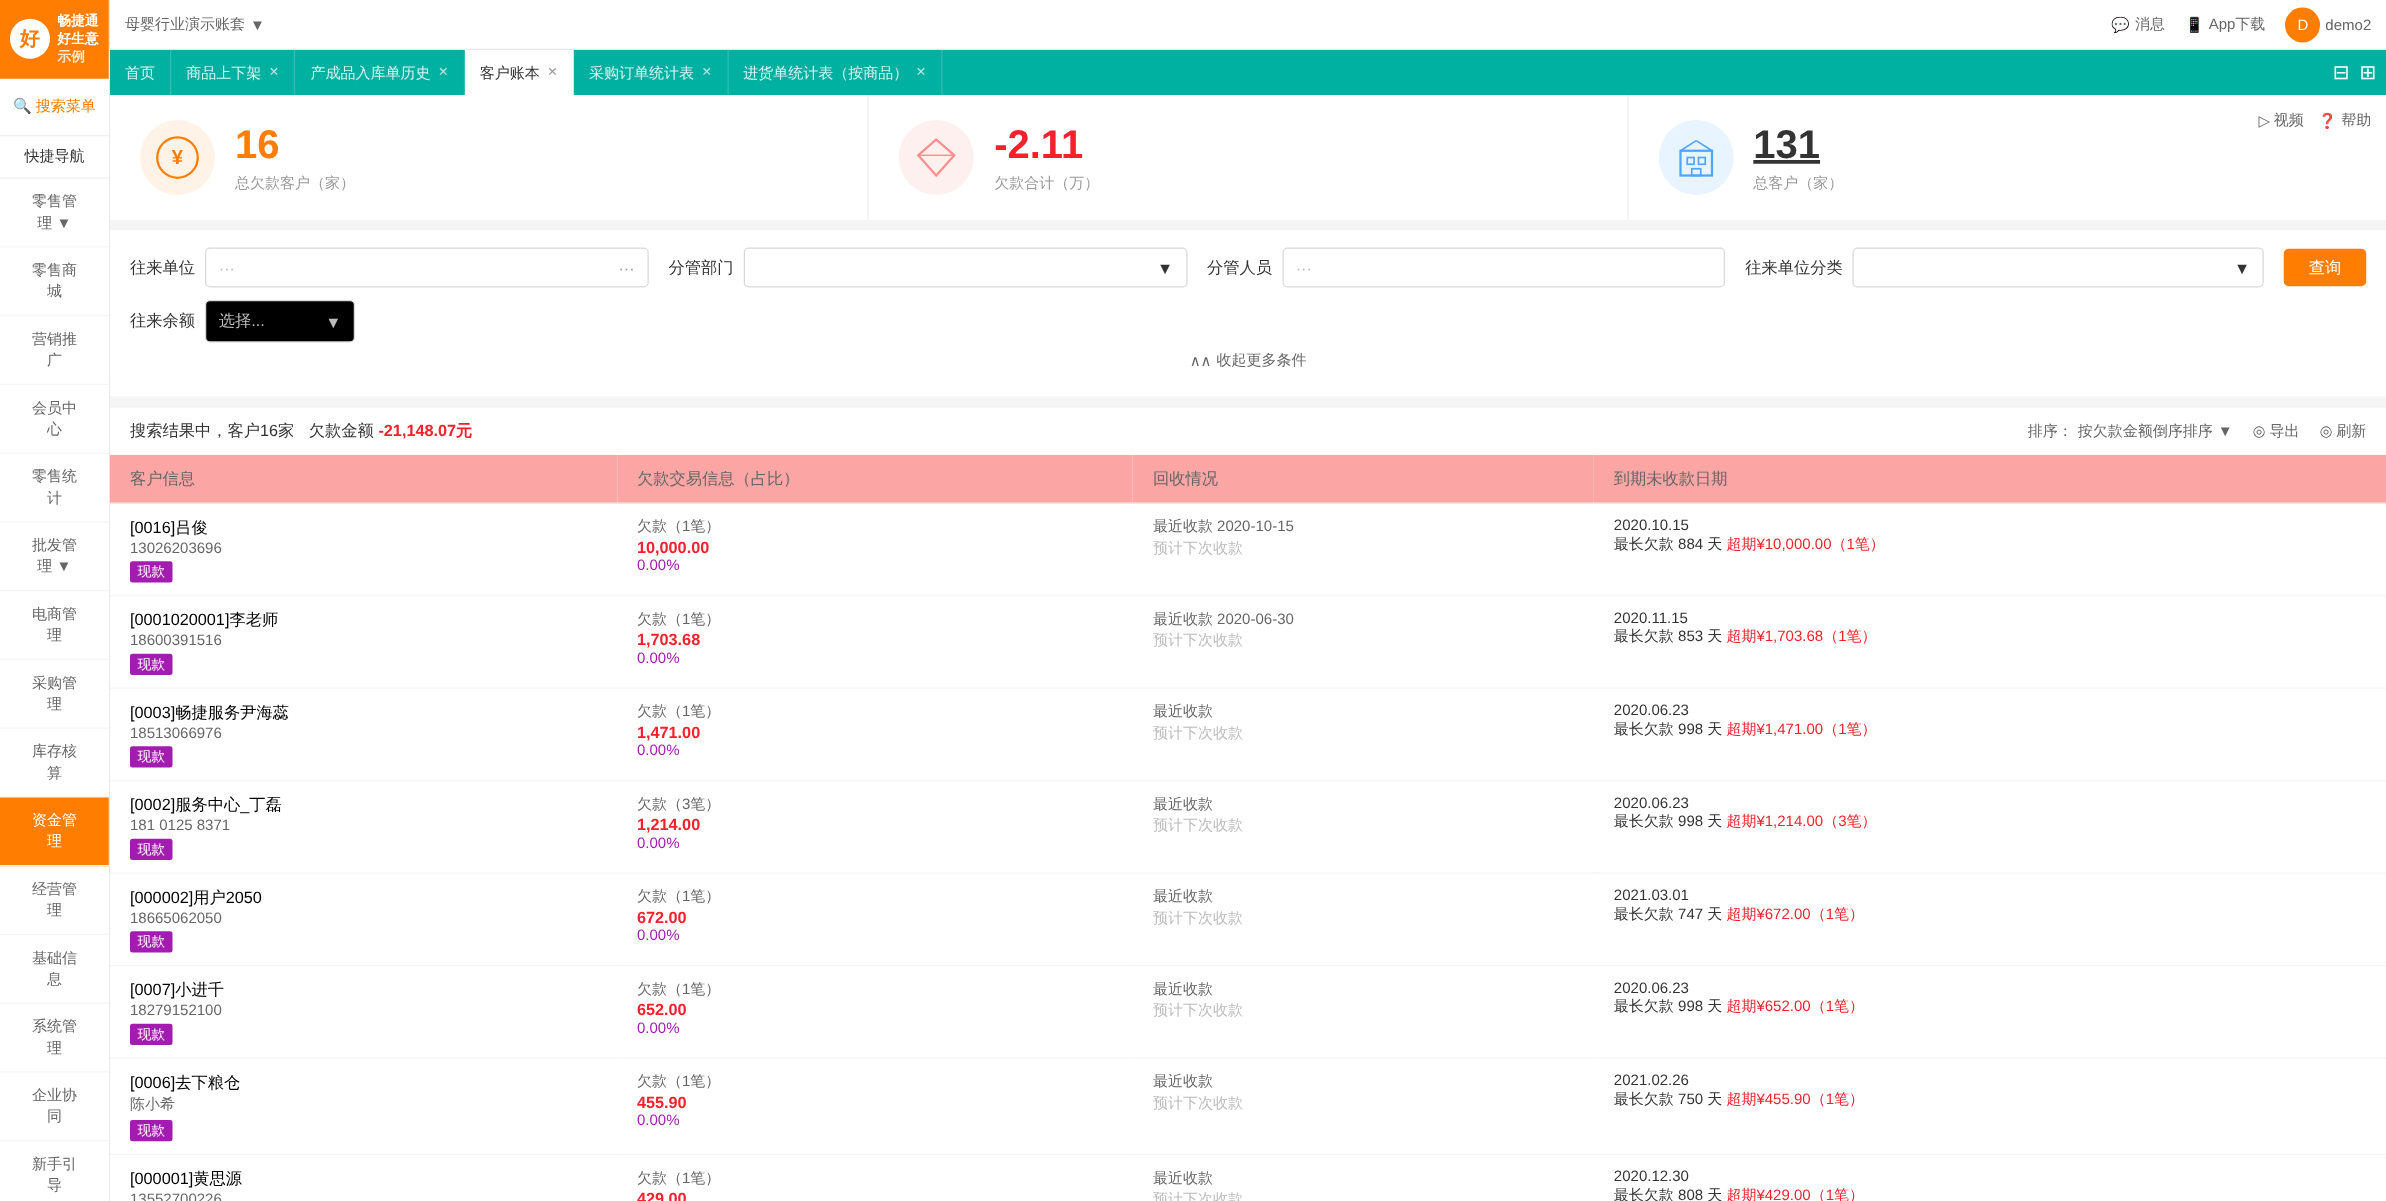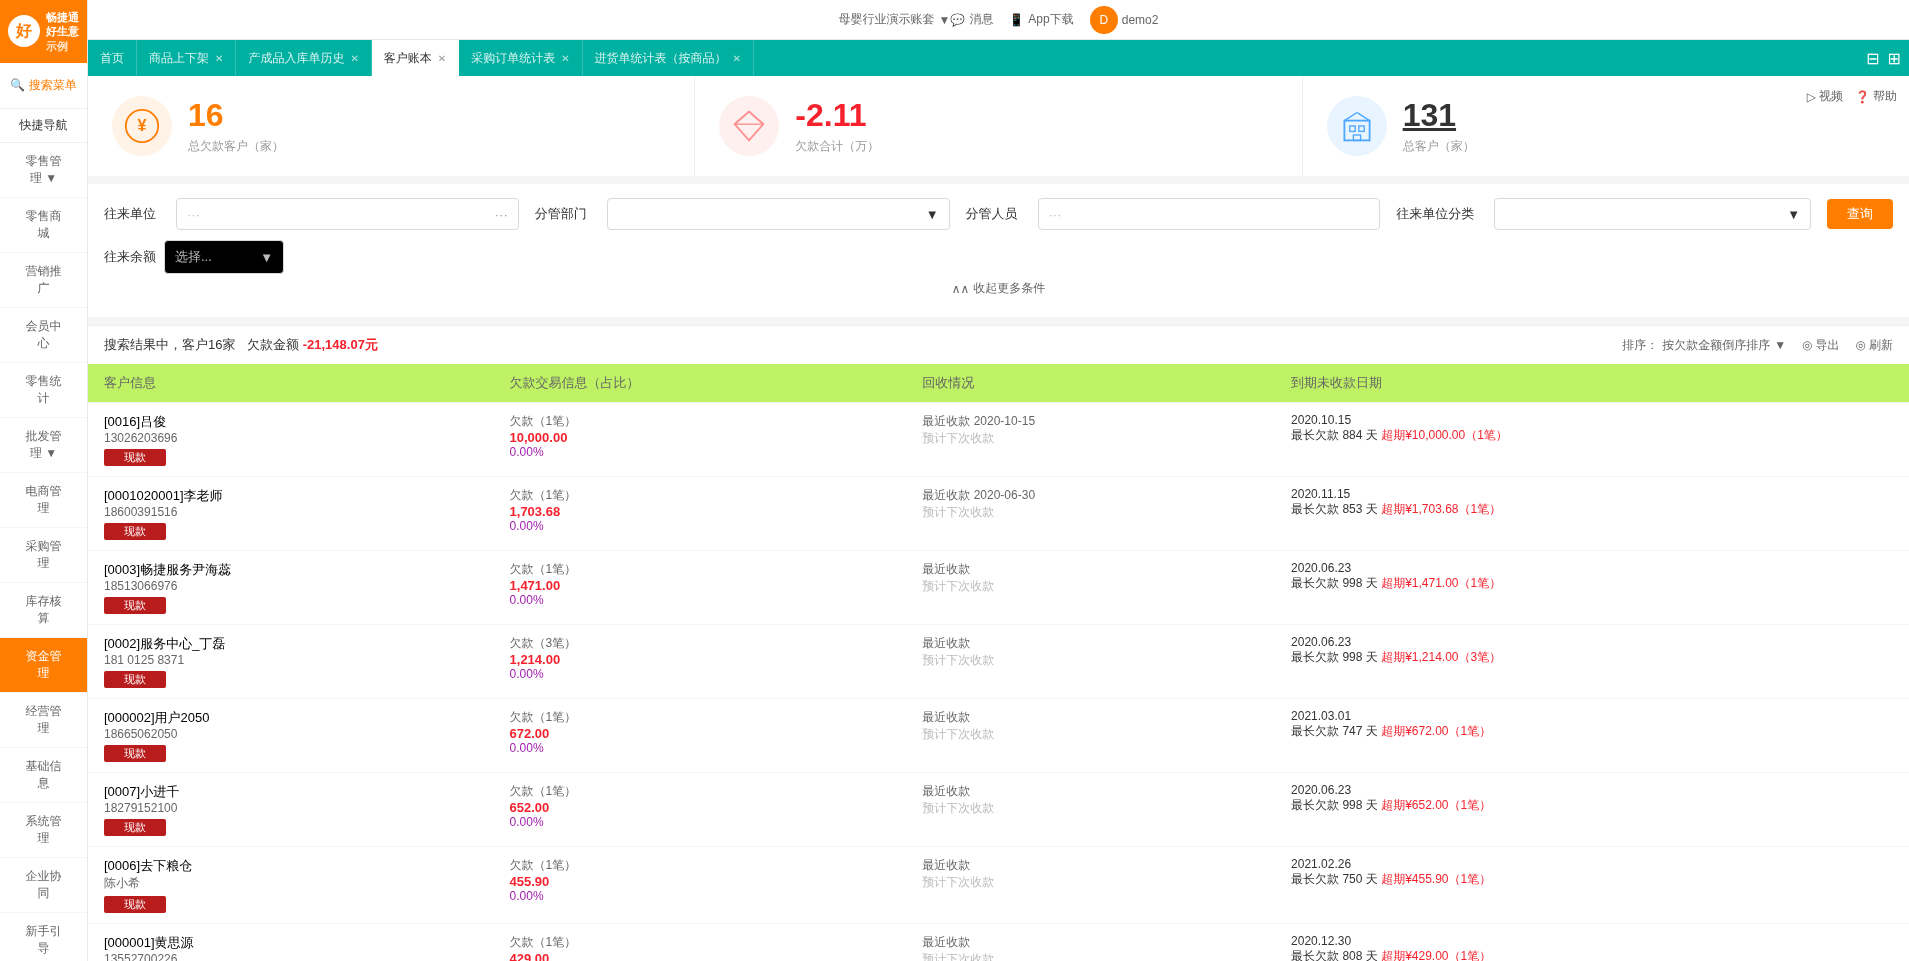--- a/index.html
+++ b/index.html
@@ -11,21 +11,21 @@
     .sidebar-logo-icon { width: 32px; height: 32px; background: #fff; border-radius: 50%; display: flex; align-items: center; justify-content: center; color: #ff7d00; font-size: 16px; font-weight: bold; flex-shrink: 0; }
     .sidebar-search { padding: 14px 6px; font-size: 12px; color: #ff7d00; cursor: pointer; text-align: center; border-bottom: 1px solid #f0f0f0; }
     .sidebar-nav-item { padding: 10px 20px; text-align: center; font-size: 12px; color: #666; cursor: pointer; border-bottom: 1px solid #f5f5f5; }
     .sidebar-nav-item.active { background: #ff7d00; color: #fff; }
     .sidebar-quick-nav { padding: 8px 4px; text-align: center; font-size: 12px; color: #333; cursor: pointer; border-bottom: 1px solid #f0f0f0; }
 
     
     .main-content { flex: 1; display: flex; flex-direction: column; overflow: hidden; }
 
     
-    .topbar { background: #fff; border-bottom: 1px solid #e8e8e8; padding: 0 12px; display: flex; align-items: center; justify-content: center; height: 40px; flex-shrink: 0; }
+    .topbar { background: #fff; border-bottom: 1px solid #e8e8e8; padding: 0 12px; display: flex; align-items: center; justify-content: space-between; height: 40px; flex-shrink: 0; }
     .topbar-left { display: flex; align-items: center; gap: 4px; font-size: 12px; color: #666; }
     .company-selector { display: flex; align-items: center; gap: 4px; color: #666; font-size: 12px; cursor: pointer; }
     .topbar-right { display: flex; align-items: center; gap: 16px; font-size: 12px; color: #666; }
     .topbar-right-item { display: flex; align-items: center; gap: 4px; cursor: pointer; }
     .avatar { width: 28px; height: 28px; border-radius: 50%; background: #ff7d00; display: flex; align-items: center; justify-content: center; color: #fff; font-size: 12px; }
 
     
     .tabs-bar { background: #00b0a0; display: flex; align-items: center; height: 36px; overflow-x: auto; flex-shrink: 0; }
     .tab-item { display: flex; align-items: center; padding: 0 12px; height: 46px; font-size: 12px; color: rgba(255,255,255,0.85); cursor: pointer; white-space: nowrap; border-right: 1px solid rgba(255,255,255,0.2); gap: 6px; }
     .tab-item.active { background: #fff; color: #333; }
@@ -51,41 +51,41 @@
     .stat-info .stat-number.red { color: #f5222d; }
     .stat-info .stat-number.orange { color: #ff7d00; }
     .stat-info .stat-number.dark { color: #333; font-weight: 900; text-decoration: underline; }
     .stat-info .stat-label { font-size: 12px; color: #999; margin-top: 4px; }
     .stat-card-actions { position: absolute; top: 12px; right: 12px; display: flex; gap: 12px; font-size: 12px; color: #666; }
     .stat-card-actions span { cursor: pointer; display: flex; align-items: center; gap: 3px; }
 
     
     .filter-area { background: #fff; padding: 14px 16px; margin-bottom: 8px; }
     .filter-row { display: flex; align-items: center; gap: 16px; margin-bottom: 10px; }
-    .filter-item { display: flex; align-items: center; gap: 20px; flex: 1; }
+    .filter-item { display: flex; align-items: center; gap: 8px; flex: 1; }
     .filter-label { font-size: 13px; color: #333; white-space: nowrap; }
     .filter-input { flex: 1; border: 1px solid #d9d9d9; border-radius: 4px; padding: 5px 10px; font-size: 13px; outline: none; color: #333; background: #fff; display: flex; align-items: center; justify-content: space-between; cursor: pointer; min-height: 32px; }
     .filter-input.with-dots::after { content: '···'; color: #999; }
     .filter-select { flex: 1; border: 1px solid #d9d9d9; border-radius: 4px; padding: 5px 10px; font-size: 13px; outline: none; color: #333; background: #fff; display: flex; align-items: center; justify-content: space-between; min-height: 32px; cursor: pointer; }
     .query-btn { background: #ff7d00; color: #fff; border: none; border-radius: 4px; padding: 6px 20px; font-size: 13px; cursor: pointer; white-space: nowrap; }
     .collapse-btn { text-align: center; padding: 6px; color: #666; font-size: 12px; cursor: pointer; display: flex; align-items: center; justify-content: center; gap: 4px; }
 
     
     .result-summary { background: #fff; padding: 10px 16px; display: flex; align-items: center; justify-content: space-between; border-top: 1px solid #f0f0f0; }
     .result-actions { display: flex; align-items: center; gap: 16px; font-size: 12px; color: #666; }
     .result-actions span { cursor: pointer; display: flex; align-items: center; gap: 3px; }
     .sort-dropdown { display: flex; align-items: center; gap: 4px; cursor: pointer; }
 
     
     .data-table { background: #fff; width: 100%; border-collapse: collapse; }
-    .data-table th { padding: 10px 16px; font-size: 13px; color: #666; font-weight: normal; border-bottom: 1px solid #f0f0f0; text-align: left; background: #bef264; }
+    .data-table th { padding: 10px 16px; font-size: 13px; color: #666; font-weight: normal; border-bottom: 1px solid #f0f0f0; text-align: left; background: #fca5a5; }
     .data-table td { padding: 10px 16px; font-size: 13px; border-bottom: 1px solid #f5f5f5; vertical-align: top; }
     .customer-name { color: #000000; cursor: pointer; font-size: 13px; }
     .customer-phone { font-size: 12px; color: #666; }
-    .tag-green { background: #b91c1c; color: #fff; font-size: 11px; padding: 1px 20px; border-radius: 2px; display: inline-block; margin-top: 4px; }
+    .tag-green { background: #a21caf; color: #fff; font-size: 11px; padding: 1px 6px; border-radius: 2px; display: inline-block; margin-top: 4px; }
     .debt-amount { color: #f5222d; font-size: 13px; font-weight: bold; }
     .debt-percent { color: #a21caf; font-size: 12px; }
     .overdue-link { color: #f5222d; font-size: 12px; cursor: pointer; }
     .date-text { font-size: 12px; color: #333; }
     .recent-payment { font-size: 12px; color: #666; }
 
     
     ::-webkit-scrollbar { width: 6px; height: 6px; }
     ::-webkit-scrollbar-track { background: #f5f5f5; }
     ::-webkit-scrollbar-thumb { background: #ccc; border-radius: 3px; }

